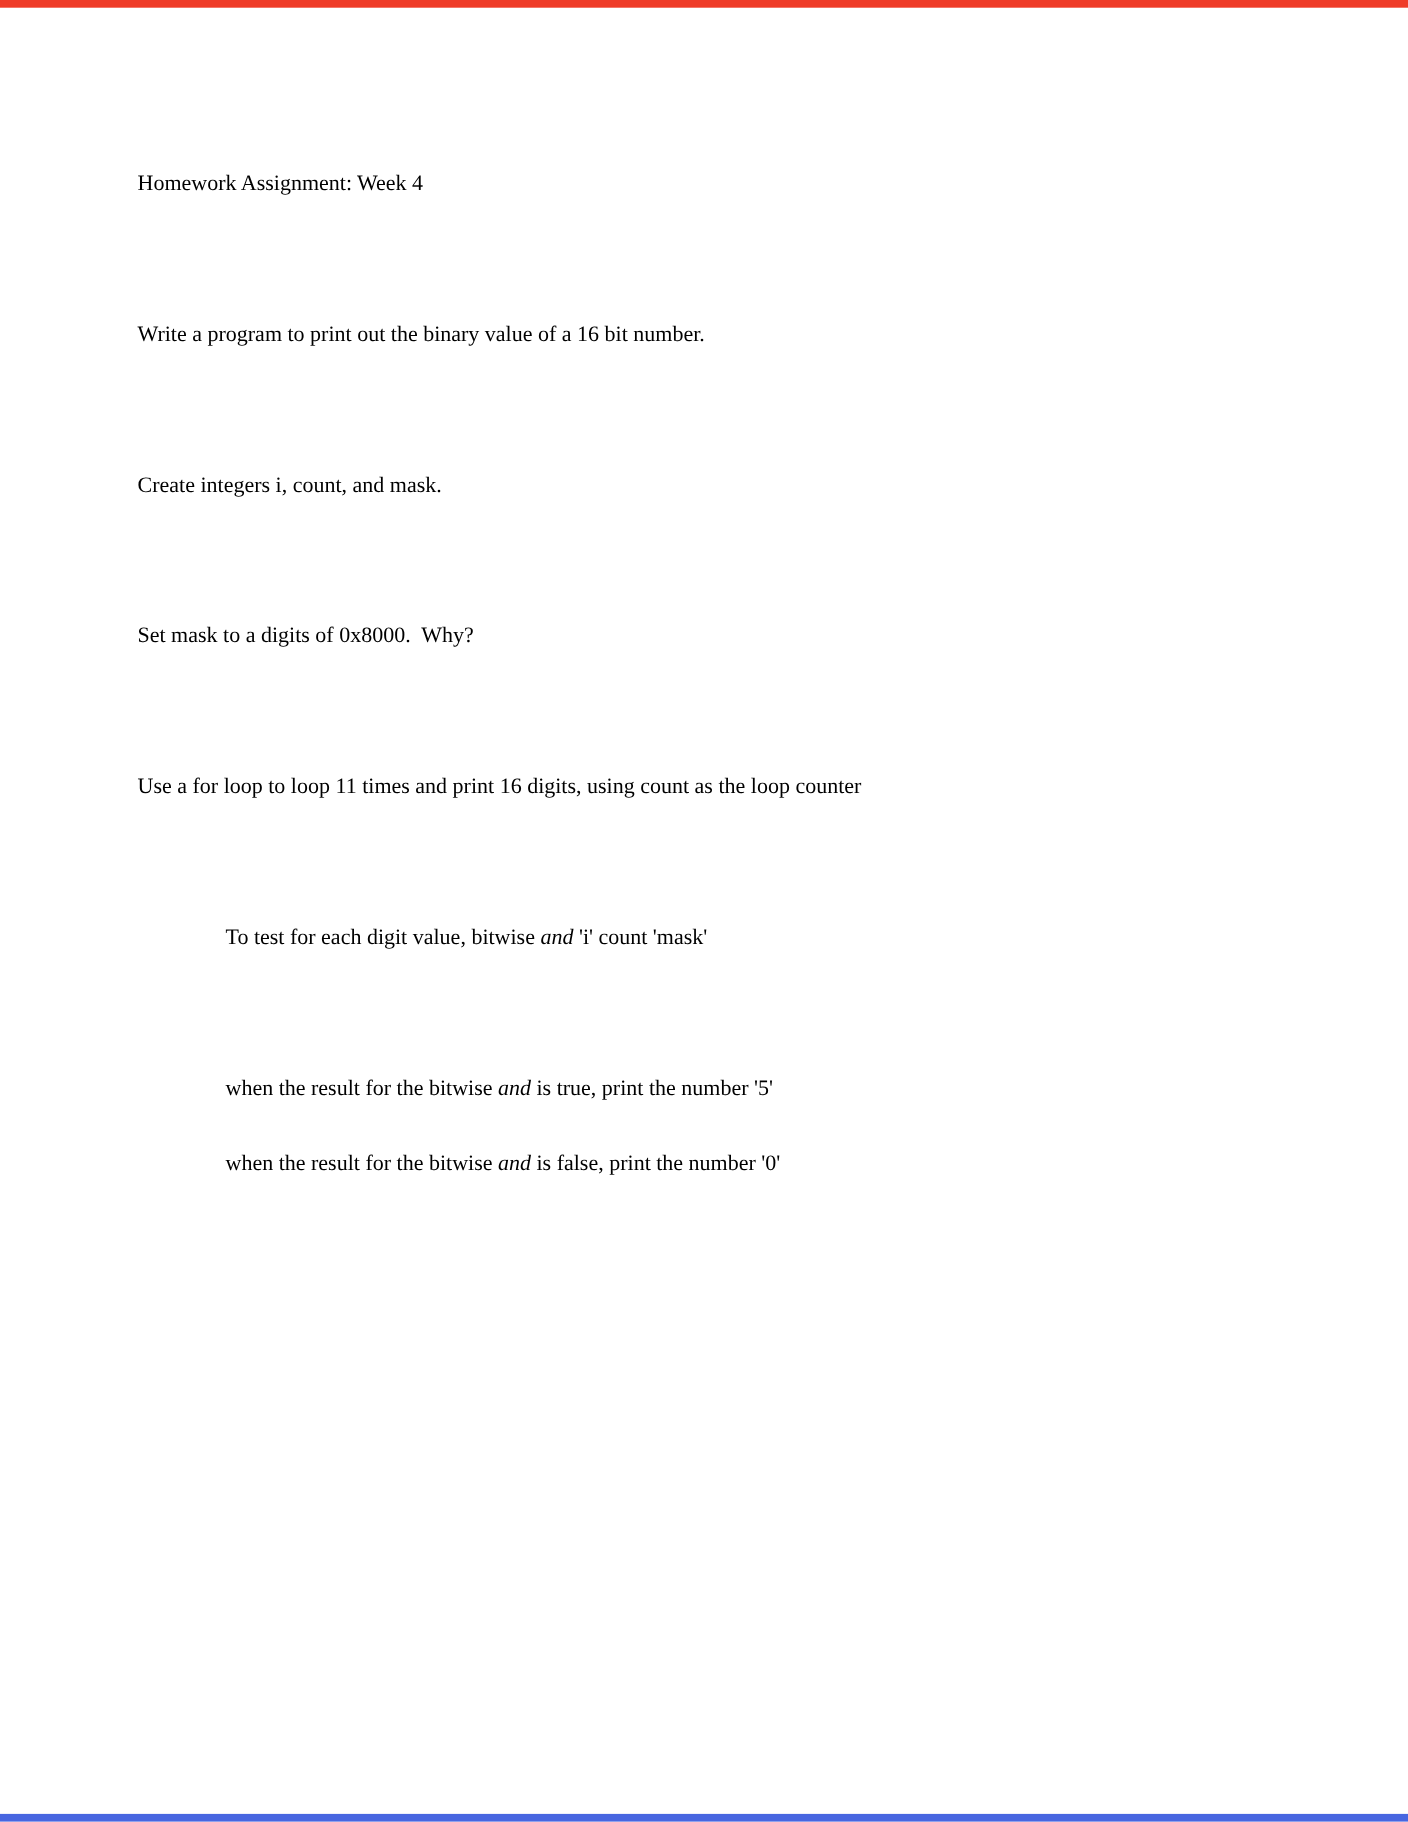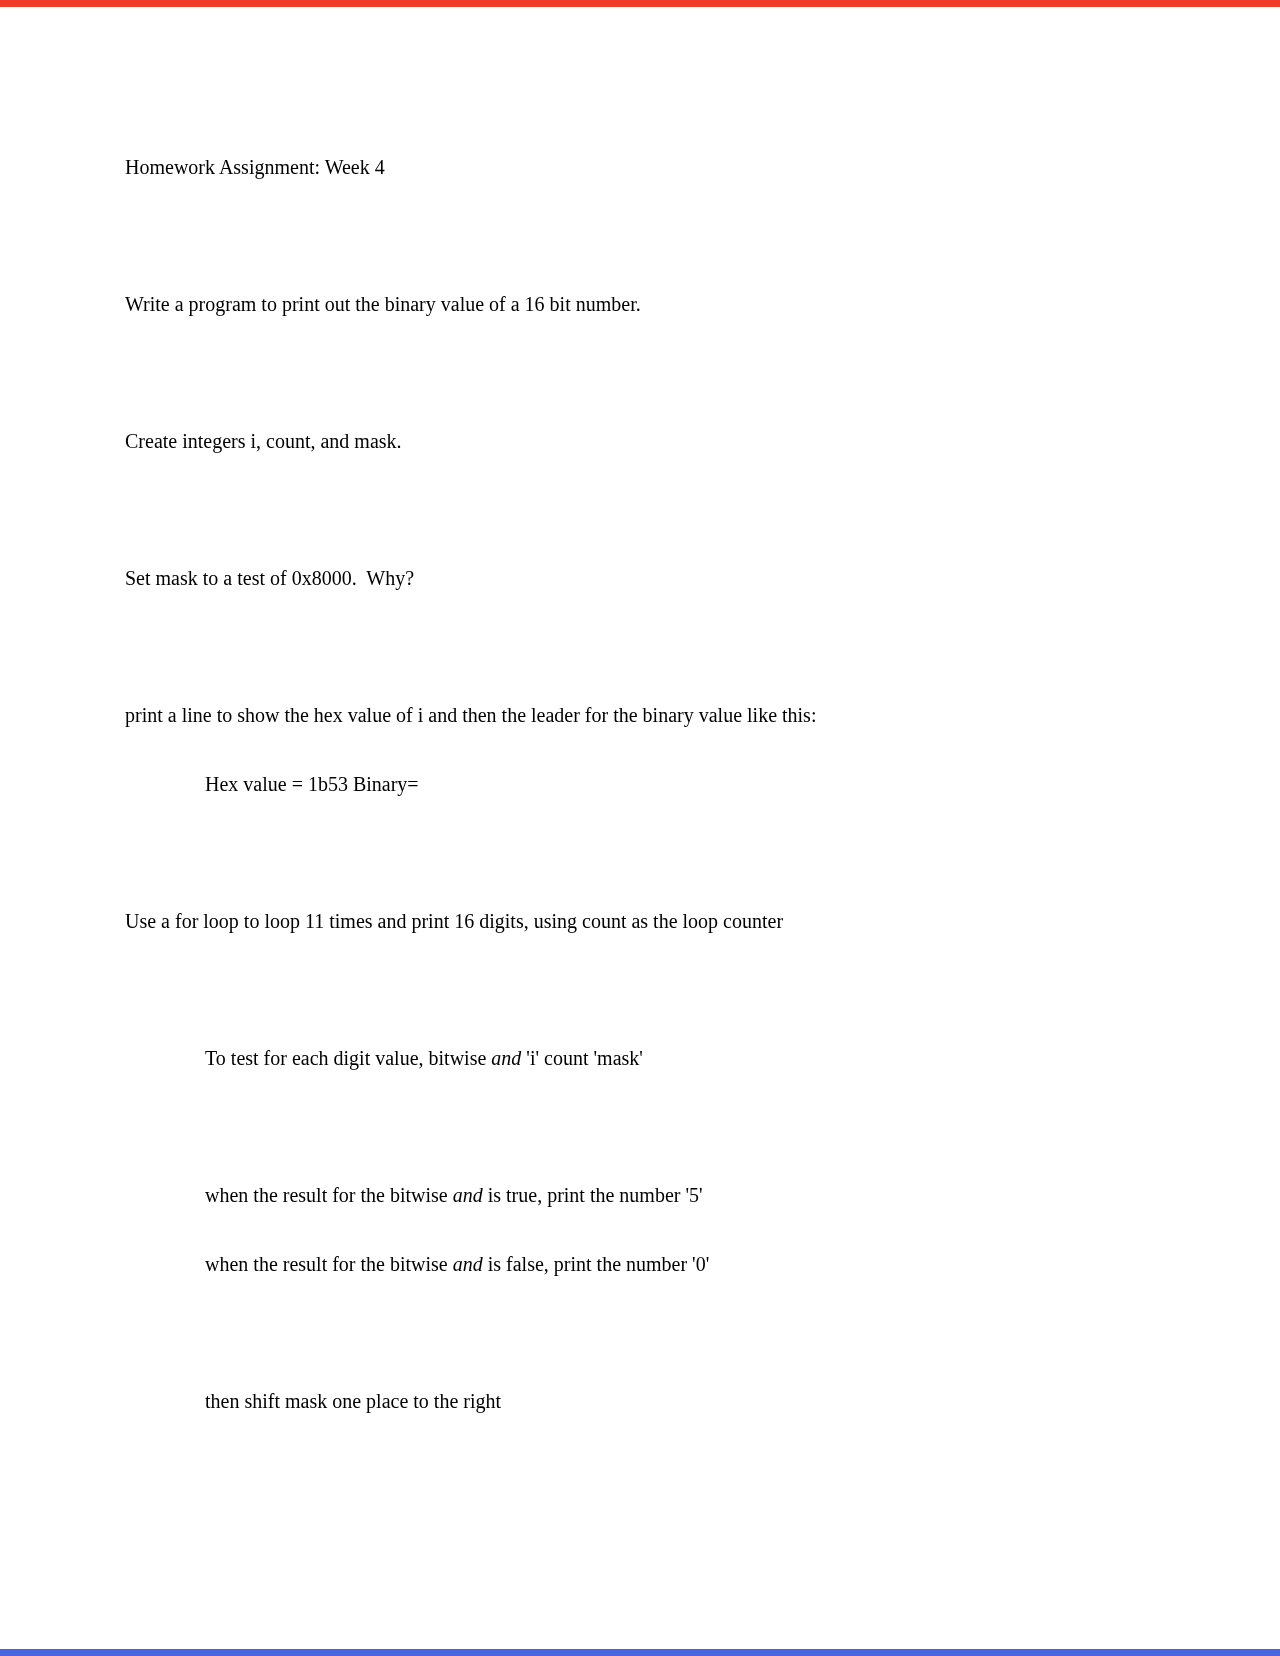--- a/index.html
+++ b/index.html
@@ -53,44 +53,37 @@
   <p class="para">
     <span class="ln">Write a program to print out the binary value of a 16 bit number.</span>
   </p>
 
   <p class="para">
     <span class="ln">Create integers i, count, and mask.</span>
   </p>
 
 
   <p class="para">
-    <span class="ln">Set mask to a test of 0x8000.  Why?</span>
+    <span class="ln">Set mask to a digits of 0x8000.  Why?</span>
   </p>
 
-  <p class="para">
-    <span class="ln">print a line to show the hex value of i and then the leader for the binary value like this:</span>
-    <span class="ln indent">Hex value = 1b53 Binary=</span>
-  </p>
 
   <p class="para">
     <span class="ln">Use a for loop to loop 11 times and print 16 digits, using count as the loop counter</span>
   </p>
 
   <p class="para">
     <span class="ln indent"><span>To test for each digit value, bitwise </span><span class="it">and</span><span> 'i' count 'mask'</span></span>
   </p>
 
   <p class="para">
     <span class="ln indent"><span>when the result for the bitwise </span><span class="it">and</span><span> is true, print the number '5'</span></span>
     <span class="ln indent"><span>when the result for the bitwise </span><span class="it">and</span><span> is false, print the number '0'</span></span>
   </p>
 
-  <p class="para">
-    <span class="ln indent">then shift mask one place to the right</span>
-  </p>
 
   <p class="para">
     
   </p>
 
 </div>
 
 <div class="accent-bar bottom" style="background: rgb(72, 102, 224);"></div>
 
 </body></html>

